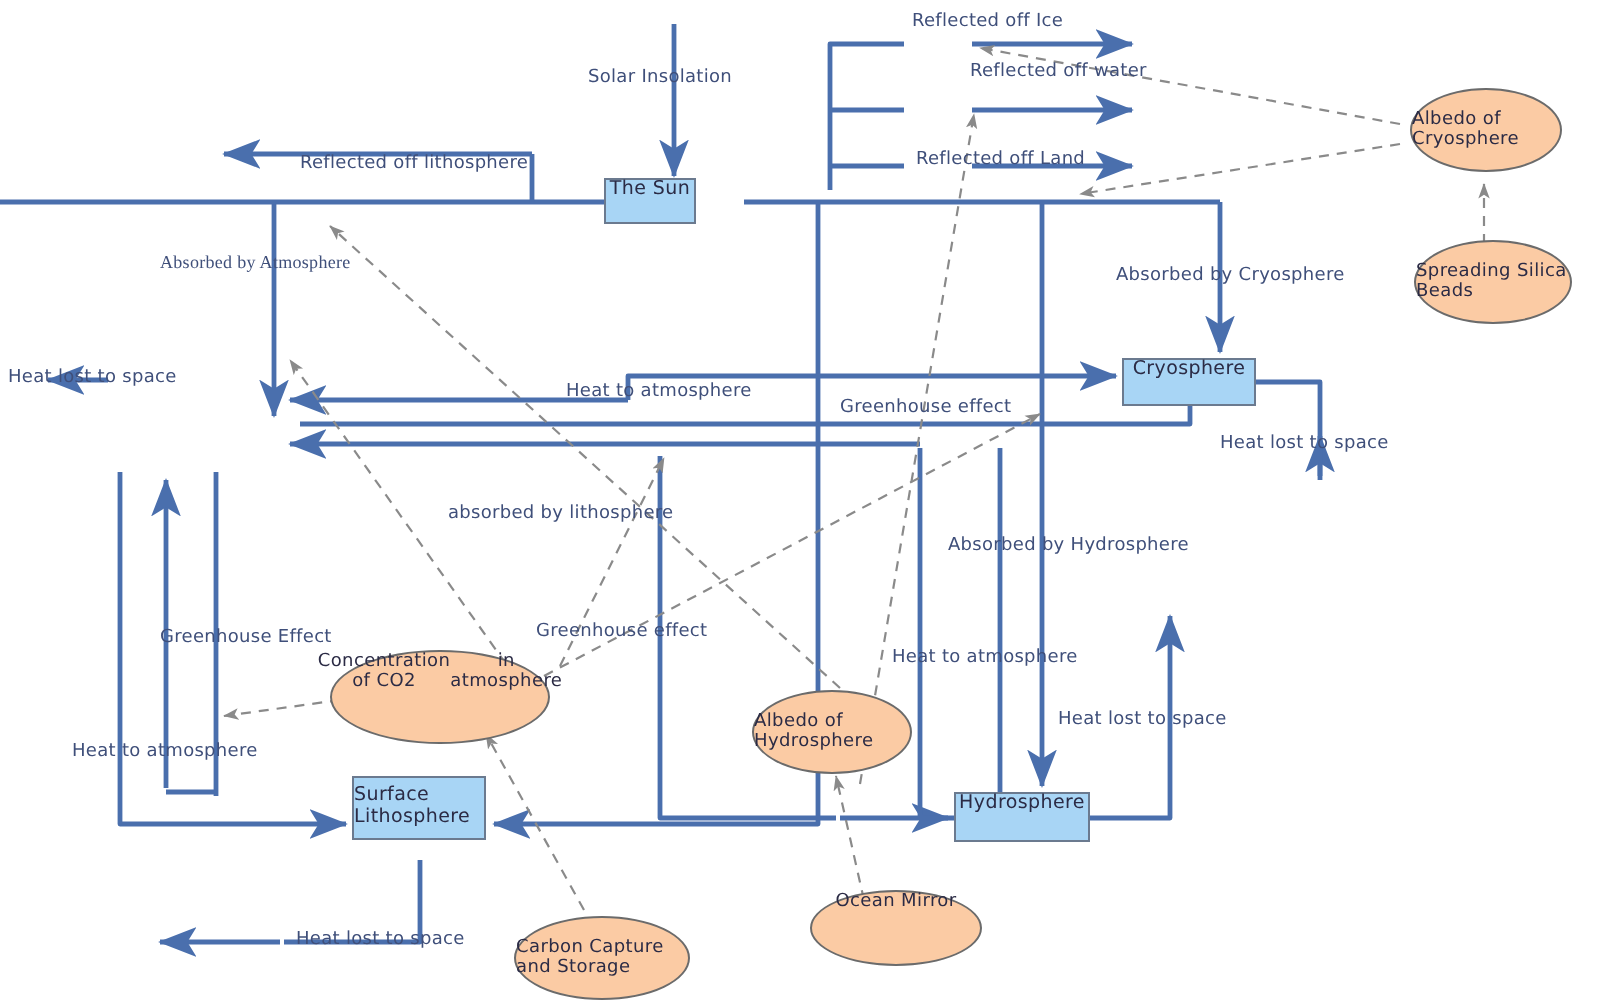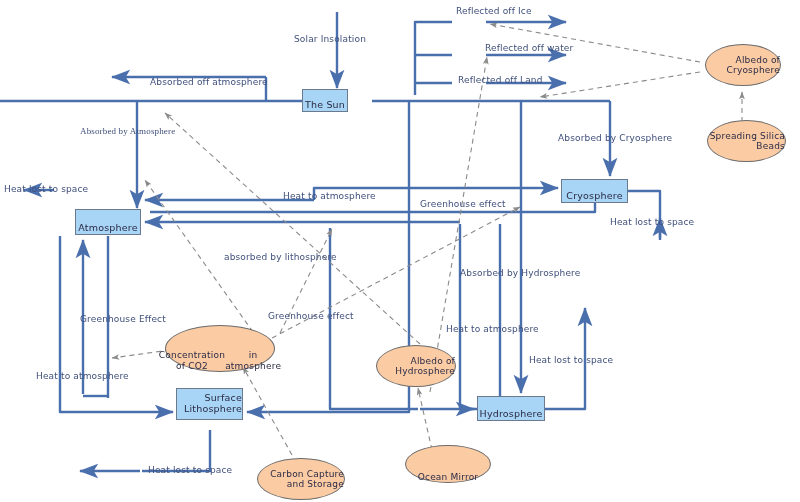--- a/index.html
+++ b/index.html
@@ -2,21 +2,21 @@
 <html><head>
 <meta charset="utf-8">
 <style>
   html,body{margin:0;padding:0;background:#ffffff;}
   body{width:800px;height:502px;overflow:hidden;
        font-family:"DejaVu Sans","Liberation Sans",sans-serif;}
   #stage{position:relative;width:800px;height:502px;background:#fff;}
   #stage svg{position:absolute;left:0;top:0;}
 
   .node{position:absolute;box-sizing:border-box;
-        display:flex;align-items:flex-end;justify-content:center;
+        display:flex;align-items:flex-start;justify-content:center;
         text-align:center;line-height:1.15;color:#2b2b45;}
   .box{background:#a8d5f5;border:1.3px solid #6b7a8f;
        font-size:9.5px;letter-spacing:.2px;}
   .ell{background:#fbcba4;border:1.3px solid #6b6b6b;border-radius:50%;
        font-size:9px;letter-spacing:.2px;}
 
   .lbl{position:absolute;font-size:9px;color:#3f4f7a;white-space:nowrap;
        letter-spacing:.15px;}
 </style>
 </head>
@@ -89,23 +89,20 @@
       <path d="M272,338 L520,207"></path>
       <path d="M292,455 L243,367"></path>
       <path d="M432,450 L418,388"></path>
     </g>
   </svg>
 
   <div class="node box" style="left:302px;top:89px;width:46px;height:23px;">
     <span>The Sun</span>
   </div>
 
-  <div class="node box" style="left:75px;top:209px;width:66px;height:26px;">
-    <span>Atmosphere</span>
-  </div>
 
   <div class="node box" style="left:561px;top:179px;width:67px;height:24px;">
     <span>Cryosphere</span>
   </div>
 
   <div class="node box" style="left:477px;top:396px;width:68px;height:25px;">
     <span>Hydrosphere</span>
   </div>
 
   <div class="node box" style="left:176px;top:388px;width:67px;height:32px;flex-direction:column;">
@@ -137,26 +134,26 @@
     <span>Carbon Capture</span>
     <span>and Storage</span>
   </div>
 
   <div class="node ell" style="left:405px;top:445px;width:86px;height:38px;">
     <span>Ocean Mirror</span>
   </div>
 
   <div class="lbl" style="left:294px;top:34px;">Solar Insolation</div>
   <div class="lbl" style="left:456px;top:6px;">Reflected off Ice</div>
-  <div class="lbl" style="left:458px;top:43px;padding-left:27px;">Reflected off water</div>
+  <div class="lbl" style="left:458px;top:31px;padding-left:27px;">Reflected off water</div>
   <div class="lbl" style="left:458px;top:75px;">Reflected off Land</div>
-  <div class="lbl" style="left:150px;top:77px;">Absorbed off atmosphere</div>
+  <div class="lbl" style="left:150px;top:77px;">Reflected off lithosphere</div>
   <div class="lbl" style="left:80px;top:126px;font-family:Liberation Serif, serif;">Absorbed by Atmosphere</div>
   <div class="lbl" style="left:558px;top:133px;">Absorbed by Cryosphere</div>
-  <div class="lbl" style="left:460px;top:268px;text-align:center;">Absorbed by Hydrosphere</div>
+  <div class="lbl" style="left:474px;top:268px;text-align:center;">Absorbed by Hydrosphere</div>
   <div class="lbl" style="left:224px;top:252px;">absorbed by lithosphere</div>
   <div class="lbl" style="left:4px;top:184px;">Heat lost to space</div>
   <div class="lbl" style="left:610px;top:217px;">Heat lost to space</div>
   <div class="lbl" style="left:529px;top:355px;">Heat lost to space</div>
   <div class="lbl" style="left:148px;top:465px;">Heat lost to space</div>
   <div class="lbl" style="left:283px;top:191px;">Heat to atmosphere</div>
   <div class="lbl" style="left:446px;top:324px;">Heat to atmosphere</div>
   <div class="lbl" style="left:36px;top:371px;">Heat to atmosphere</div>
   <div class="lbl" style="left:80px;top:314px;">Greenhouse Effect</div>
   <div class="lbl" style="left:268px;top:311px;">Greenhouse effect</div>

